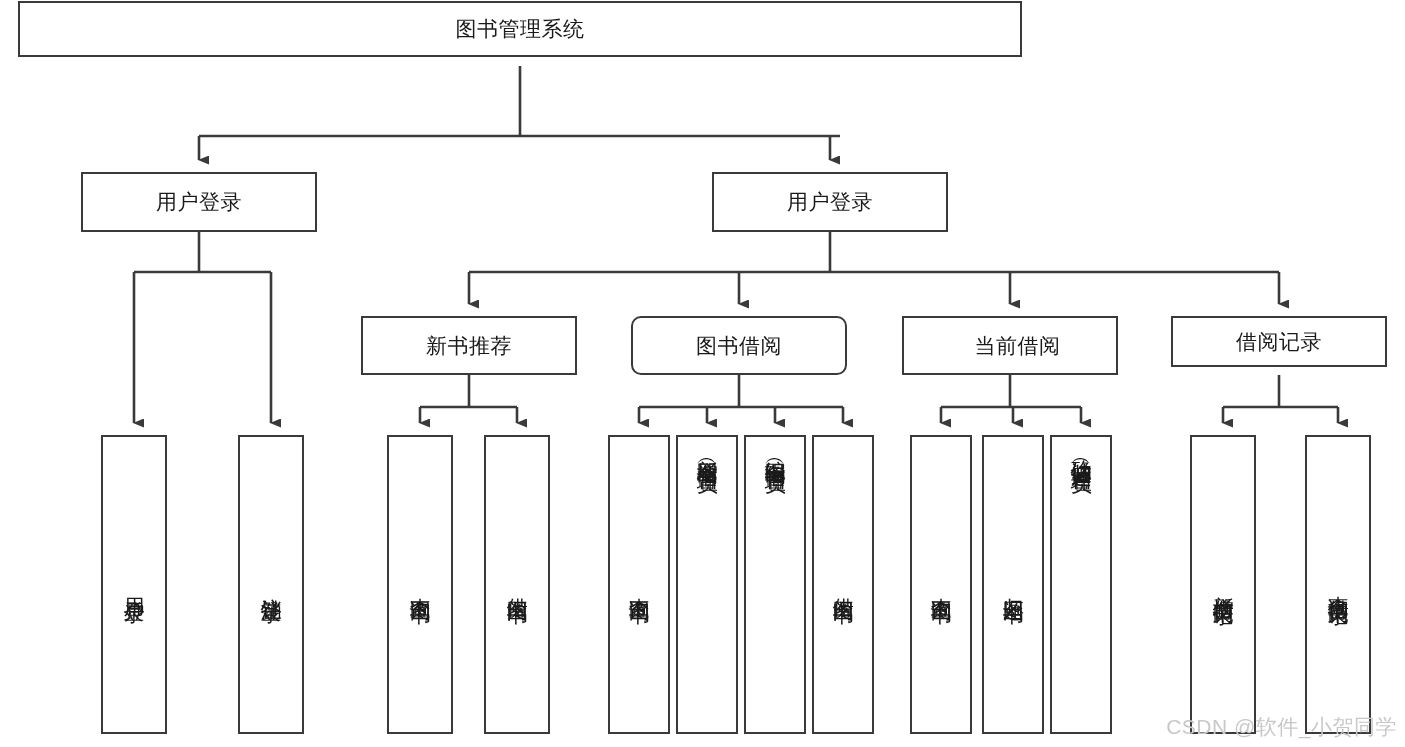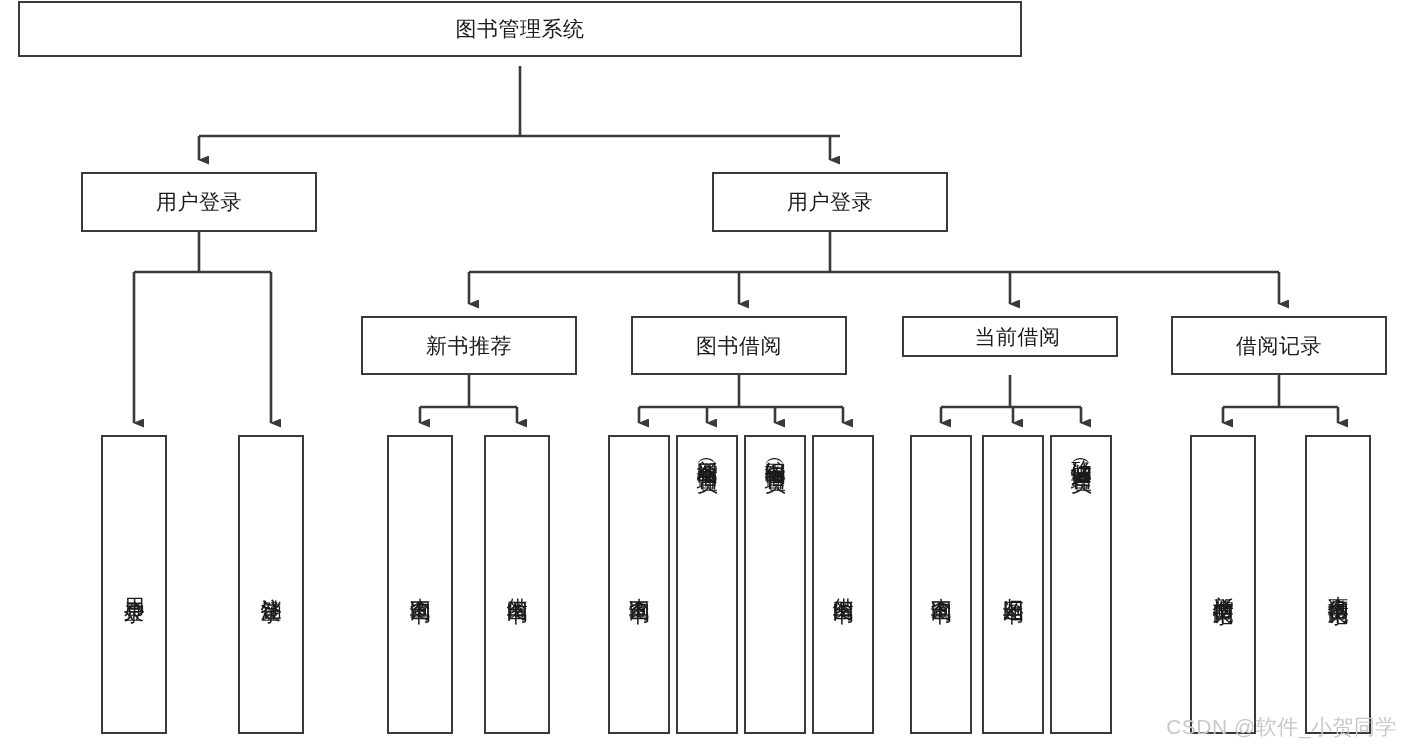--- a/index.html
+++ b/index.html
@@ -131,27 +131,27 @@
   <div class="node horizontal" id="node-l2-0" style="left: 81px; top: 172px; width: 236px; height: 60px;">
     <span>用户登录</span>
   </div>
   <div class="node horizontal" id="node-l2-1" style="left: 712px; top: 172px; width: 236px; height: 60px;">
     <span>用户登录</span>
   </div>
 
   <div class="node horizontal" id="node-l3-0" style="left: 361px; top: 316px; width: 216px; height: 59px; align-items: center;">
     <span>新书推荐</span>
   </div>
-  <div class="node horizontal" id="node-l3-1" style="left: 631px; top: 316px; width: 216px; height: 59px;">
+  <div class="node horizontal" id="node-l3-1" style="left: 631px; top: 316px; width: 216px; height: 59px; border-radius: 10px;">
     <span>图书借阅</span>
   </div>
-  <div class="node horizontal" id="node-l3-2" style="left: 902px; top: 316px; width: 216px; height: 41px; padding-left: 15px;">
+  <div class="node horizontal" id="node-l3-2" style="left: 902px; top: 316px; width: 216px; height: 59px; padding-left: 15px;">
     <span>当前借阅</span>
   </div>
-  <div class="node horizontal" id="node-l3-3" style="left: 1171px; top: 316px; width: 216px; height: 59px; align-items: center;">
+  <div class="node horizontal" id="node-l3-3" style="left: 1171px; top: 316px; width: 216px; height: 51px; align-items: center;">
     <span>借阅记录</span>
   </div>
 
   <div class="node vertical centered" id="leaf-0" style="left: 101px; top: 435px; width: 66px; height: 299px;">
     <span class="vtext">用户登录</span>
   </div>
   <div class="node vertical centered" id="leaf-1" style="left: 238px; top: 435px; width: 66px; height: 299px;">
     <span class="vtext">注销登录</span>
   </div>
   <div class="node vertical centered" id="leaf-2" style="left: 387px; top: 435px; width: 66px; height: 299px;">

